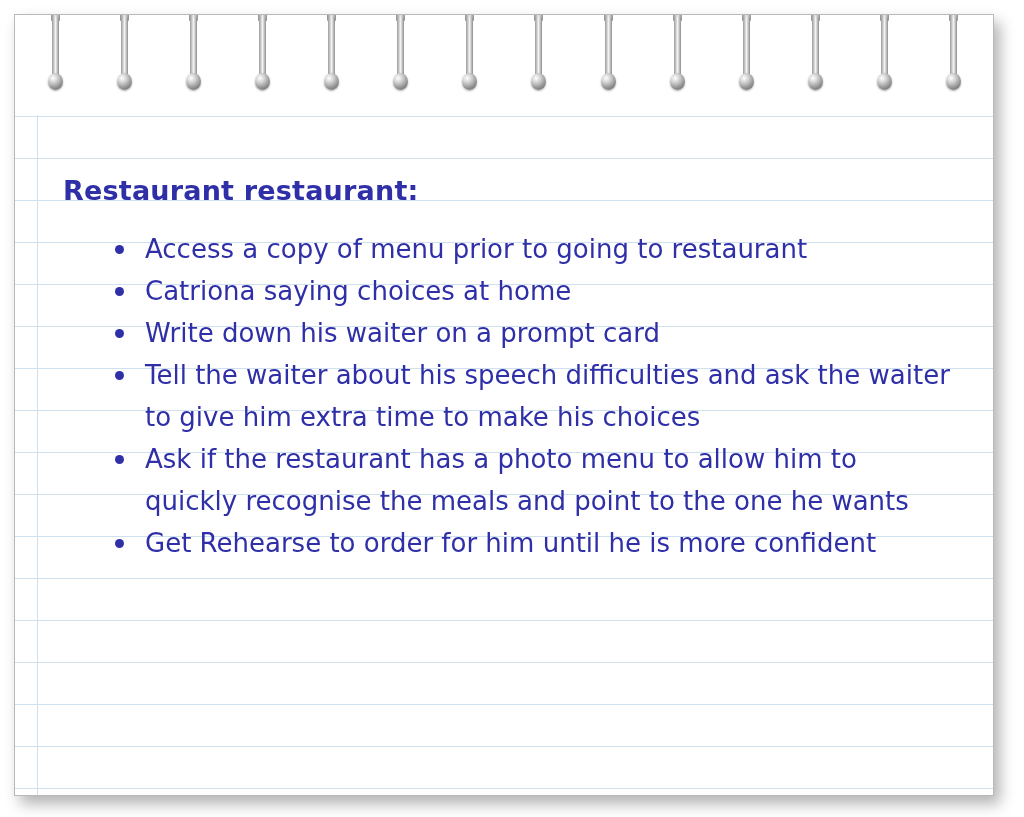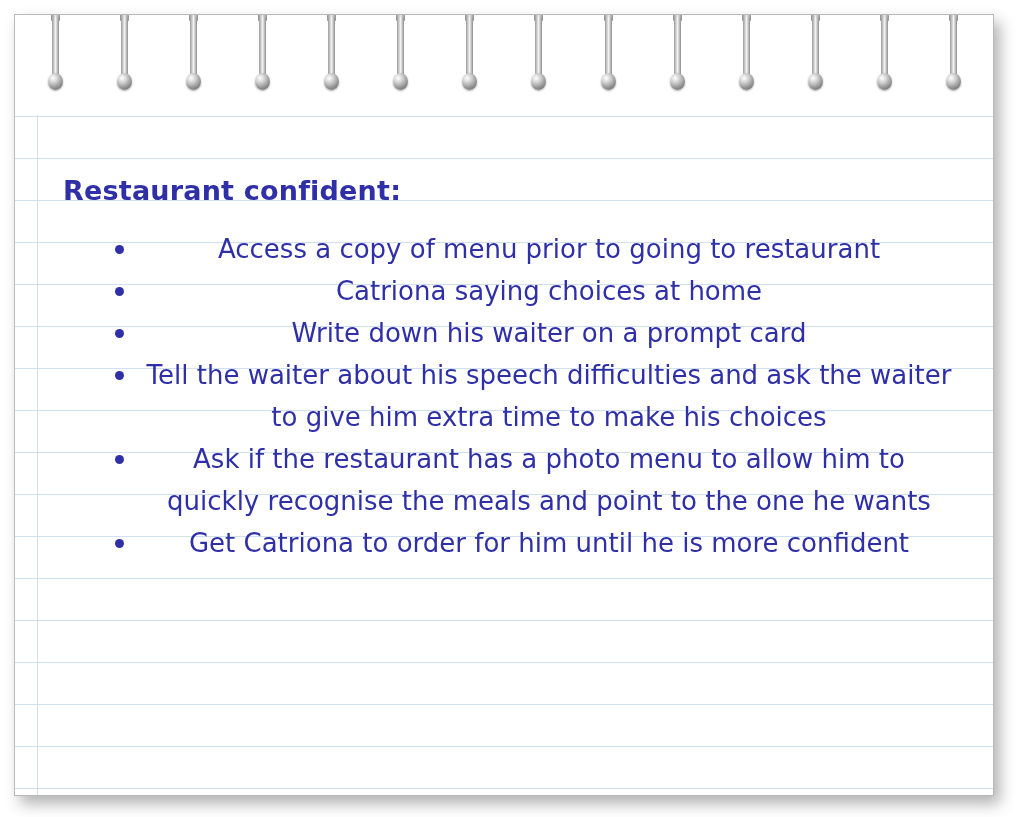--- a/index.html
+++ b/index.html
@@ -120,21 +120,20 @@
     font-weight: bold;
     color: #2f2fa8;
     margin: 0 0 22px 0;
     letter-spacing: 0.2px;
   }
 
   ul#strategy-list {
     list-style: none;
     margin: 0;
     padding: 0 0 0 48px;
-    text-align: center;
   }
   ul#strategy-list li {
     position: relative;
     color: #2f2fa8;
     font-size: 26px;
     line-height: 42px;
     padding-left: 34px;
     margin-bottom: 0px;
     font-family: "DejaVu Sans", sans-serif;
   }
@@ -223,23 +222,23 @@
         <div class="ball"></div>
       </div>
     <div class="ring">
         <div class="top-cap"></div>
         <div class="shaft"></div>
         <div class="ball"></div>
       </div>
   </div>
 
   <div id="content">
-    <h1 id="heading">Restaurant confident:</h1>
+    <h1 id="heading">Restaurant restaurant:</h1>
     <ul id="strategy-list">
       <li>Access a copy of menu prior to going to restaurant</li>
       <li>Catriona saying choices at home</li>
       <li>Write down his waiter on a prompt card</li>
       <li>Tell the waiter about his speech difficulties and ask the waiter to give him extra time to make his choices</li>
       <li>Ask if the restaurant has a photo menu to allow him to quickly recognise the meals and point to the one he wants</li>
-      <li>Get Catriona to order for him until he is more confident</li>
+      <li>Get Rehearse to order for him until he is more confident</li>
     </ul>
   </div>
 </div>
 
 </body></html>

